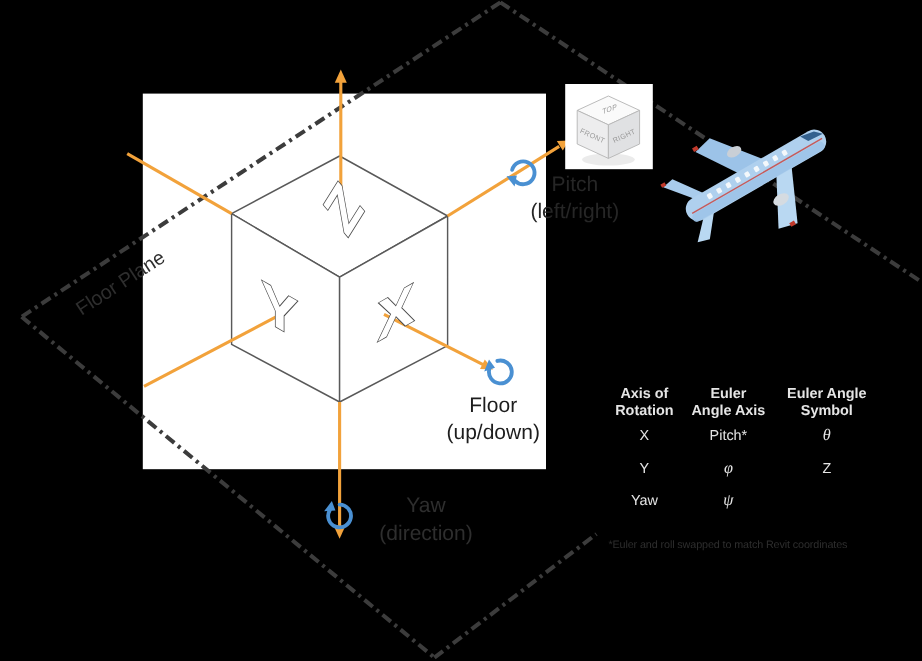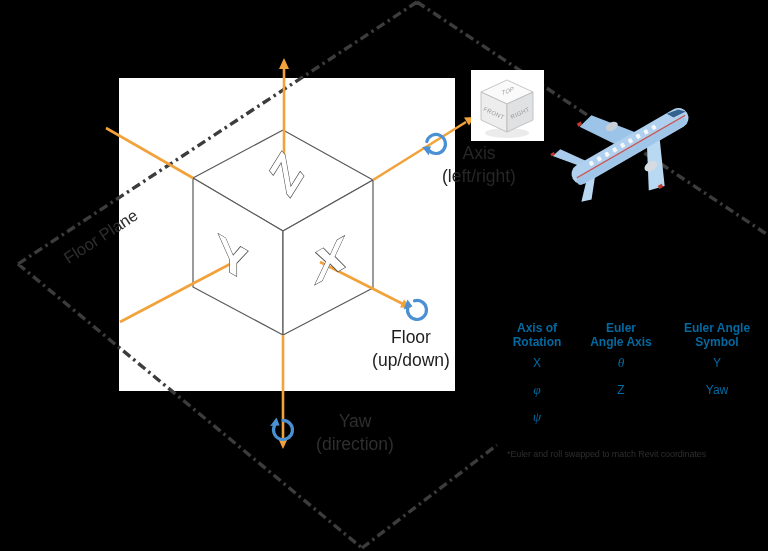--- a/index.html
+++ b/index.html
@@ -7,23 +7,23 @@
           font-family:"Liberation Sans",sans-serif;}
   #main-svg{position:absolute;left:0;top:0;}
   .lbl{position:absolute;text-align:center;font-size:17.5px;line-height:1.3;}
   .floor-label{left:45px;top:226px;width:112px;color:#2e2e2e;font-size:16.5px;
                transform:rotate(-33deg);}
   .roll-label{left:420px;top:142px;width:118px;color:#262626;}
   .pitch-label{left:351px;top:326px;width:120px;color:#1d1d1d;}
   .yaw-label{left:296px;top:410px;width:118px;color:#2e2e2e;}
   .refcube{position:absolute;left:471px;top:70px;width:73px;height:71px;background:#fff;}
   .plane{position:absolute;left:545px;top:75px;}
-  .etable{position:absolute;left:503px;top:322px;width:252px;color:#0369a1;
+  .etable{position:absolute;left:503px;top:322px;width:252px;color:#e5e5e5;
           display:grid;grid-template-columns:68px 66px 92px;grid-auto-rows:27px;
-          column-gap:17px;font-size:12px;}
+          column-gap:3px;font-size:12px;}
   .etable .hd{font-weight:bold;line-height:1.16;text-align:center;align-self:start;
               height:38px;}
   .etable .cell{display:flex;align-items:center;justify-content:center;}
   .etable .sym{font-family:"Liberation Serif",serif;font-style:italic;font-size:13.5px;}
   .footnote{position:absolute;left:507px;top:449px;font-size:9px;color:#2e2e2e;
             white-space:nowrap;letter-spacing:-0.1px;}
 </style>
 </head>
 <body>
 
@@ -69,21 +69,21 @@
     </g>
 
     <use href="#rot-icon" transform="translate(436,144) rotate(-60)"></use>
     <use href="#rot-icon" transform="translate(417,310)"></use>
     <use href="#rot-icon" transform="translate(283,430) rotate(15)"></use>
   </svg>
 
   <div class="lbl floor-label">Floor Plane</div>
 
   <div class="lbl roll-label">
-    <span>Axis</span><br>
+    <span>Pitch</span><br>
     <span>(left/right)</span>
   </div>
   <div class="lbl pitch-label">
     <span>Floor</span><br>
     <span>(up/down)</span>
   </div>
   <div class="lbl yaw-label">
     <span>Yaw</span><br>
     <span>(direction)</span>
   </div>
@@ -138,20 +138,21 @@
       </g>
     </g>
   </svg>
 
   <div class="etable">
     <div class="hd">Axis of Rotation</div>
     <div class="hd">Euler Angle Axis</div>
     <div class="hd">Euler Angle Symbol</div>
 
     <div class="cell">X</div>
+    <div class="cell">Pitch*</div>
     <div class="cell sym">θ</div>
 
     <div class="cell">Y</div>
     <div class="cell sym">φ</div>
 
     <div class="cell">Z</div>
     <div class="cell">Yaw</div>
     <div class="cell sym">ψ</div>
   </div>
 

